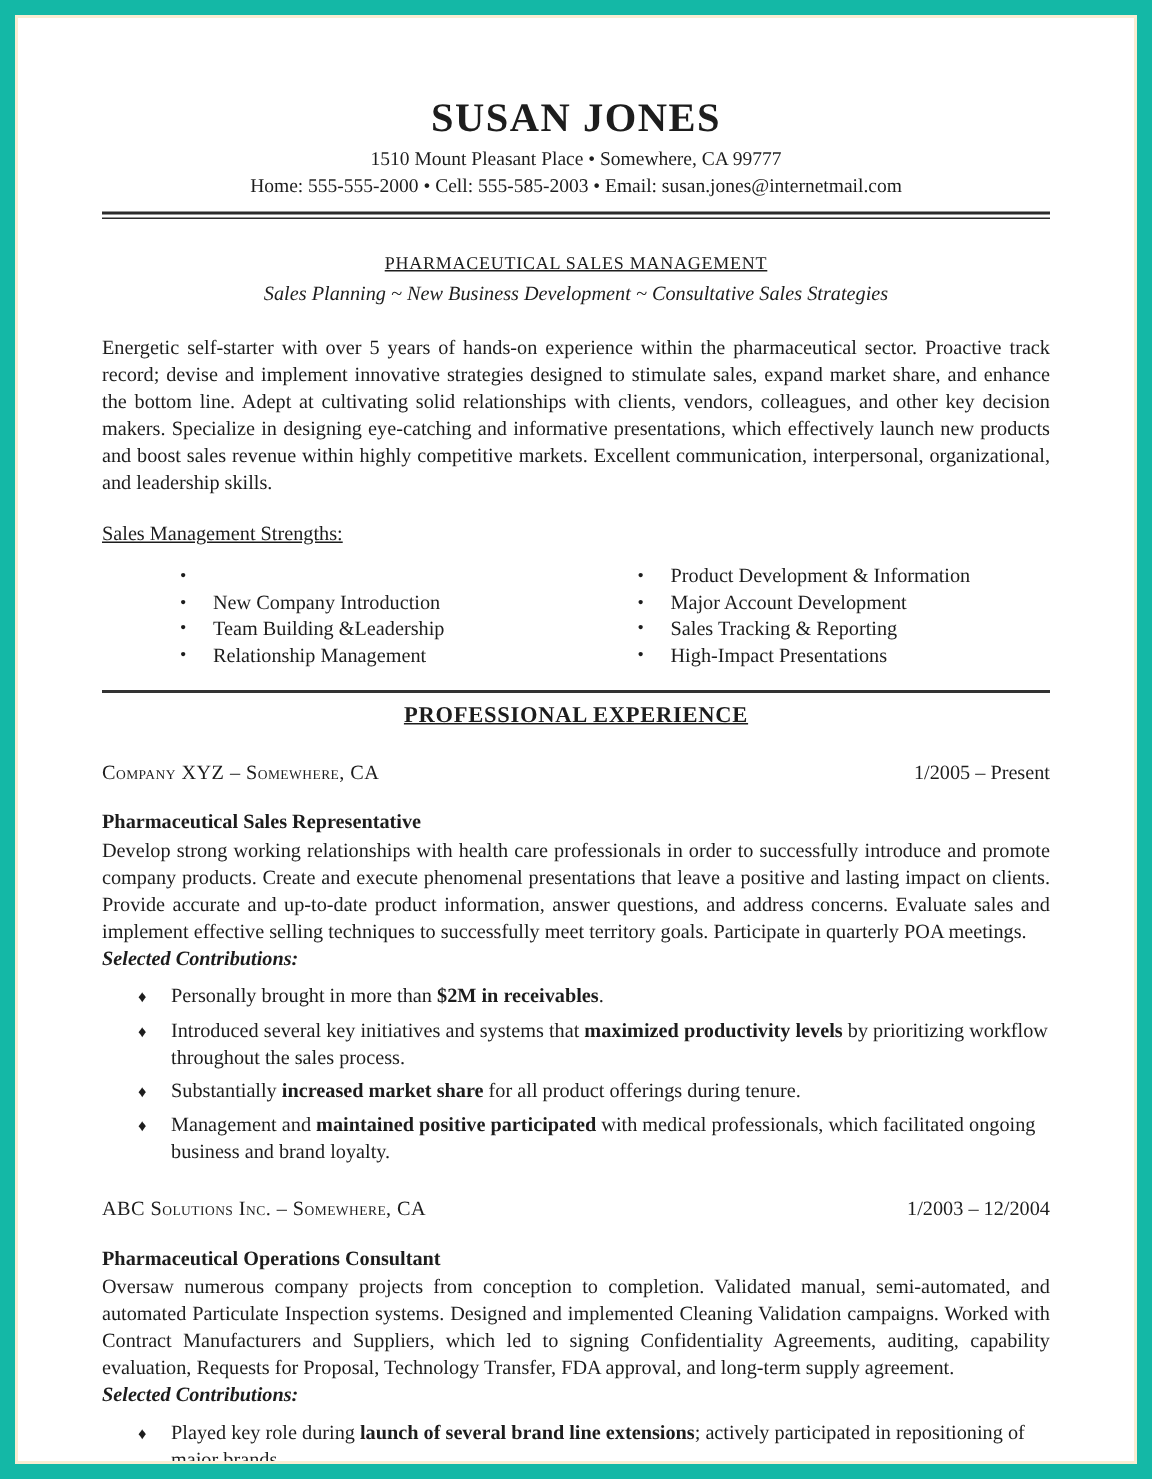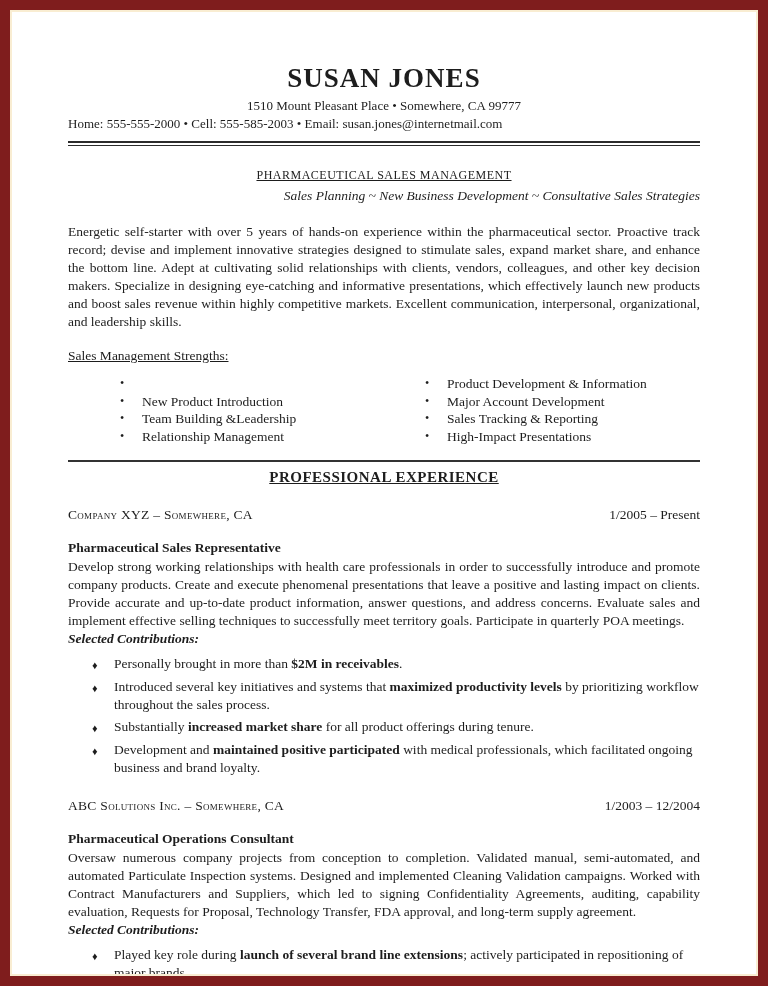--- a/index.html
+++ b/index.html
@@ -1,41 +1,41 @@
 <!DOCTYPE html>
 <html><head>
 <meta charset="utf-8">
 <style>
   html,body{margin:0;padding:0;background:#fff;}
   .frame{
     width:768px;height:986px;box-sizing:border-box;
-    background:#7f1d1d;padding:10px;
+    background:#14b8a6;padding:10px;
   }
   .page{
     width:100%;height:100%;box-sizing:border-box;
     background:#ffffff;border:2px solid #f9edd2;
     padding:0 56px;overflow:hidden;
     font-family:"Liberation Serif","DejaVu Serif",serif;
     color:#1d1d1d;font-size:13.5px;line-height:18px;
   }
   
   .name{
     margin-top:52px;text-align:center;
     font-size:27px;font-weight:bold;letter-spacing:1px;line-height:28px;
   }
   .addr{ text-align:center;margin-top:6px;font-size:13px;line-height:16px;}
-  .contact{ margin-top:2px;font-size:13px;line-height:16px;}
+  .contact{ text-align:center;margin-top:2px;font-size:13px;line-height:16px;}
   .double-rule{
     margin-top:9px;height:2px;
     border-top:2.5px solid #2b2b2b;border-bottom:1px solid #2b2b2b;
   }
   
   .headline{ margin-top:20px;text-align:center;font-size:12px;font-weight:normal;letter-spacing:.5px;}
   .headline span{ text-decoration:underline; }
-  .subheadline{ text-align:right;font-style:italic;font-size:13.5px;margin-top:3px;}
+  .subheadline{ text-align:center;font-style:italic;font-size:13.5px;margin-top:3px;}
   
   .summary{ margin-top:18px;text-align:justify;}
   
   .strengths-heading{ margin-top:16px;text-decoration:underline;}
   .strengths-cols{ display:flex;margin-top:10px;}
   .strengths-col{ list-style:none;margin:0;padding:0;}
   .strengths-col.left{ margin-left:52px;width:280px;}
   .strengths-col.right{ margin-left:25px;}
   .strengths-col li{ display:flex;line-height:17px;margin-bottom:0.5px;}
   .round-marker{ width:22px;flex-shrink:0;font-size:12px;}
@@ -74,21 +74,21 @@
     <p class="summary">Energetic self-starter with over 5 years of hands-on experience within the pharmaceutical sector. Proactive track record; devise and implement innovative strategies designed to stimulate sales, expand market share, and enhance the bottom line. Adept at cultivating solid relationships with clients, vendors, colleagues, and other key decision makers. Specialize in designing eye-catching and informative presentations, which effectively launch new products and boost sales revenue within highly competitive markets. Excellent communication, interpersonal, organizational, and leadership skills.</p>
 
     <div class="strengths-heading">Sales Management Strengths:</div>
     <div class="strengths-cols">
       <ul class="strengths-col left">
         <li>
             <span class="round-marker">•</span>
           </li>
         <li>
             <span class="round-marker">•</span>
-            <span>New Product Introduction</span>
+            <span>New Company Introduction</span>
           </li>
         <li>
             <span class="round-marker">•</span>
             <span>Team Building &amp;Leadership</span>
           </li>
         <li>
             <span class="round-marker">•</span>
             <span>Relationship Management</span>
           </li>
       </ul>
@@ -131,21 +131,21 @@
         <li>
           <span class="diamond-marker">♦</span>
           <span class="contrib-text"><span>Introduced several key initiatives and systems that </span><b>maximized productivity levels</b><span> by prioritizing workflow throughout the sales process.</span></span>
         </li>
         <li>
           <span class="diamond-marker">♦</span>
           <span class="contrib-text"><span>Substantially </span><b>increased market share</b><span> for all product offerings during tenure.</span></span>
         </li>
         <li>
           <span class="diamond-marker">♦</span>
-          <span class="contrib-text"><span>Development and </span><b>maintained positive participated</b><span> with medical professionals, which facilitated ongoing business and brand loyalty.</span></span>
+          <span class="contrib-text"><span>Management and </span><b>maintained positive participated</b><span> with medical professionals, which facilitated ongoing business and brand loyalty.</span></span>
         </li>
       </ul>
     </div>
 
     <div>
       <div class="job-header">
         <span class="company">ABC Solutions Inc. – Somewhere, CA</span>
         <span class="dates">1/2003 – 12/2004</span>
       </div>
       <div class="job-title">Pharmaceutical Operations Consultant</div>

